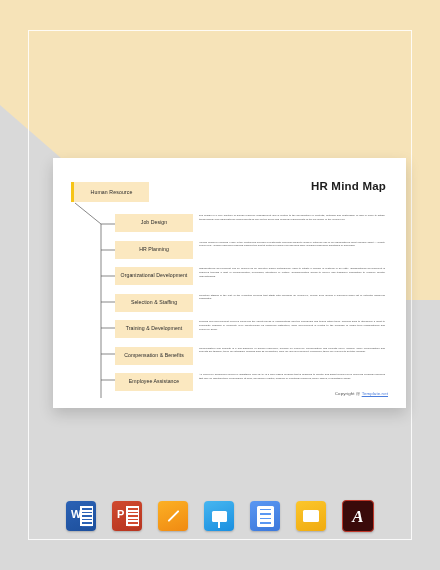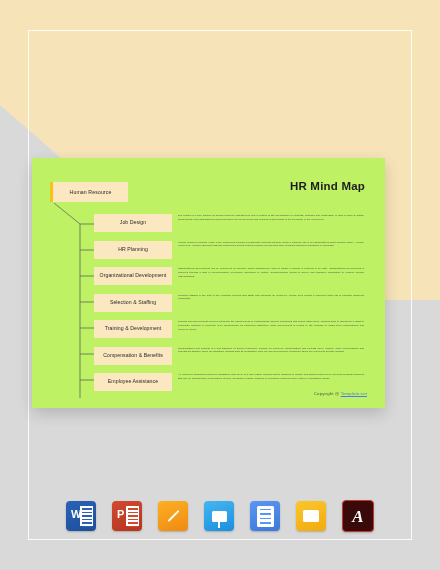--- a/index.html
+++ b/index.html
@@ -48,25 +48,25 @@
     left: 28px; top: 30px;
     width: 384px; height: 510px;
     border: 1px solid rgba(255,255,255,0.85);
     box-sizing: border-box;
     pointer-events: none;
   }
 
   
   #card {
     position: absolute;
-    left: 32px;
+    left: 53px;
     top: 158px;
     width: 353px;
     height: 250px;
-    background: #bef264;
+    background: #ffffff;
     box-shadow: 0 6px 14px rgba(0,0,0,0.16);
   }
 
   .card-title {
     position: absolute;
     right: 20px;
     top: 22px;
     font-size: 11.5px;
     font-weight: bold;
     color: #1d1d1d;

